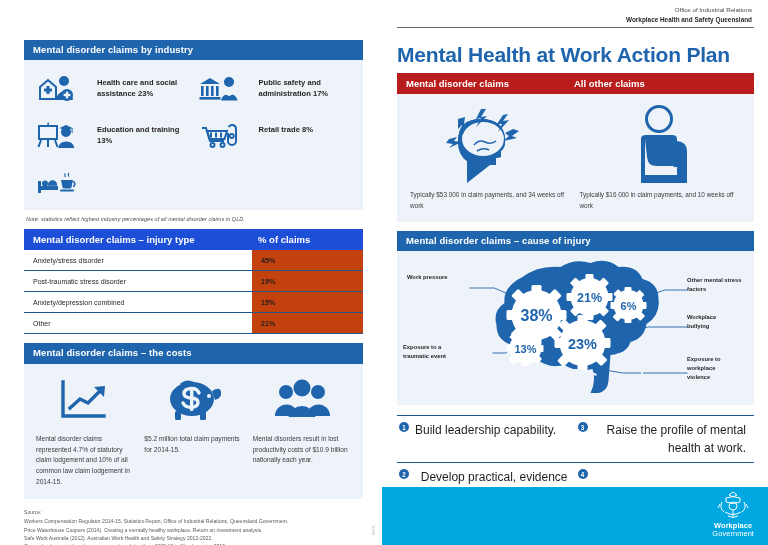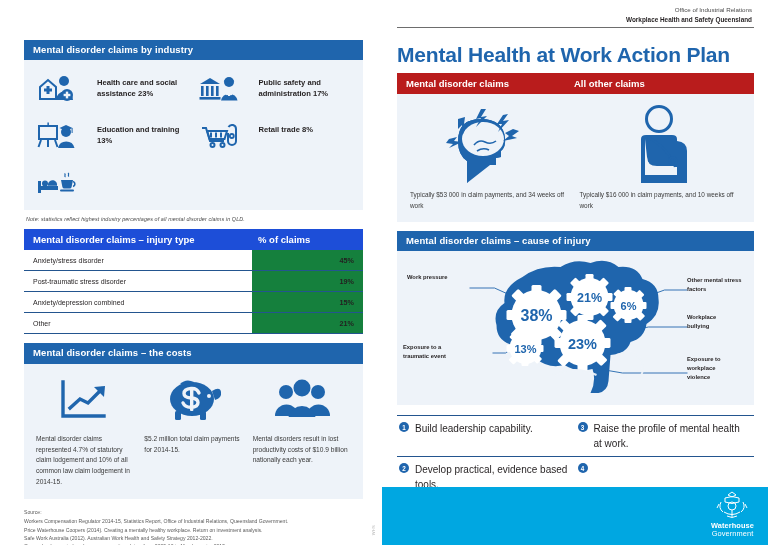--- a/index.html
+++ b/index.html
@@ -97,23 +97,23 @@
     padding-left: 6px;
   }
   table.claims-table td {
     font-size: 7px;
     padding: 5.5px 9px;
     border-bottom: 1px solid #23558f;
     color: #231f20;
     background: #ffffff;
   }
   table.claims-table td.pct {
-    background: #15803d;
-    font-weight: bold;
-    text-align: right;
+    background: #c2410c;
+    font-weight: bold;
+    text-align: left;
     font-size: 7.2px;
   }
   table.claims-table th.pct-col { width: 96px; }
 
   .costs-box {
     margin-top: 9px;
   }
   .costs-body {
     background: #eef3f9;
     padding: 10px 12px 12px 12px;
@@ -222,23 +222,24 @@
     width: 10px; height: 10px; min-width: 10px;
     border-radius: 50%;
     background: #1f65ad;
     color: #fff;
     font-size: 6.3px;
     font-weight: bold;
     display: flex; align-items: center; justify-content: center;
     margin-top: 1px;
   }
   .action-text {
-    font-size: 10px;
+    font-size: 12px;
     line-height: 1.5;
     color: #231f20;
+    text-align: right;
   }
 
   .footer-band {
     position: absolute;
     left: 382px;
     right: 0;
     bottom: 0;
     height: 58px;
     background: #00a7e1;
   }
@@ -675,19 +676,19 @@
         <path d="M17 2 l4 3 l-4 2 l-4 -2 Z"></path>
         <path d="M10 8 q7 -3 14 0 l0 4 q-7 3 -14 0 Z"></path>
         <circle cx="17" cy="16" r="4"></circle>
         <path d="M6 12 q-3 6 2 10 M28 12 q3 6 -2 10"></path>
         <path d="M9 22 q8 5 16 0"></path>
         <path d="M12 26 q5 3 10 0"></path>
         <path d="M17 20 l0 7"></path>
         <path d="M4 14 l-2 4 M30 14 l2 4"></path>
       </g>
     </svg>
-    <div class="l1">Waterhouse</div>
+    <div class="l1">Workplace</div>
     <div class="l2">Government</div>
   </div>
 
   <div class="side-code">WHS</div>
 
 </div>
 
 </body></html>

